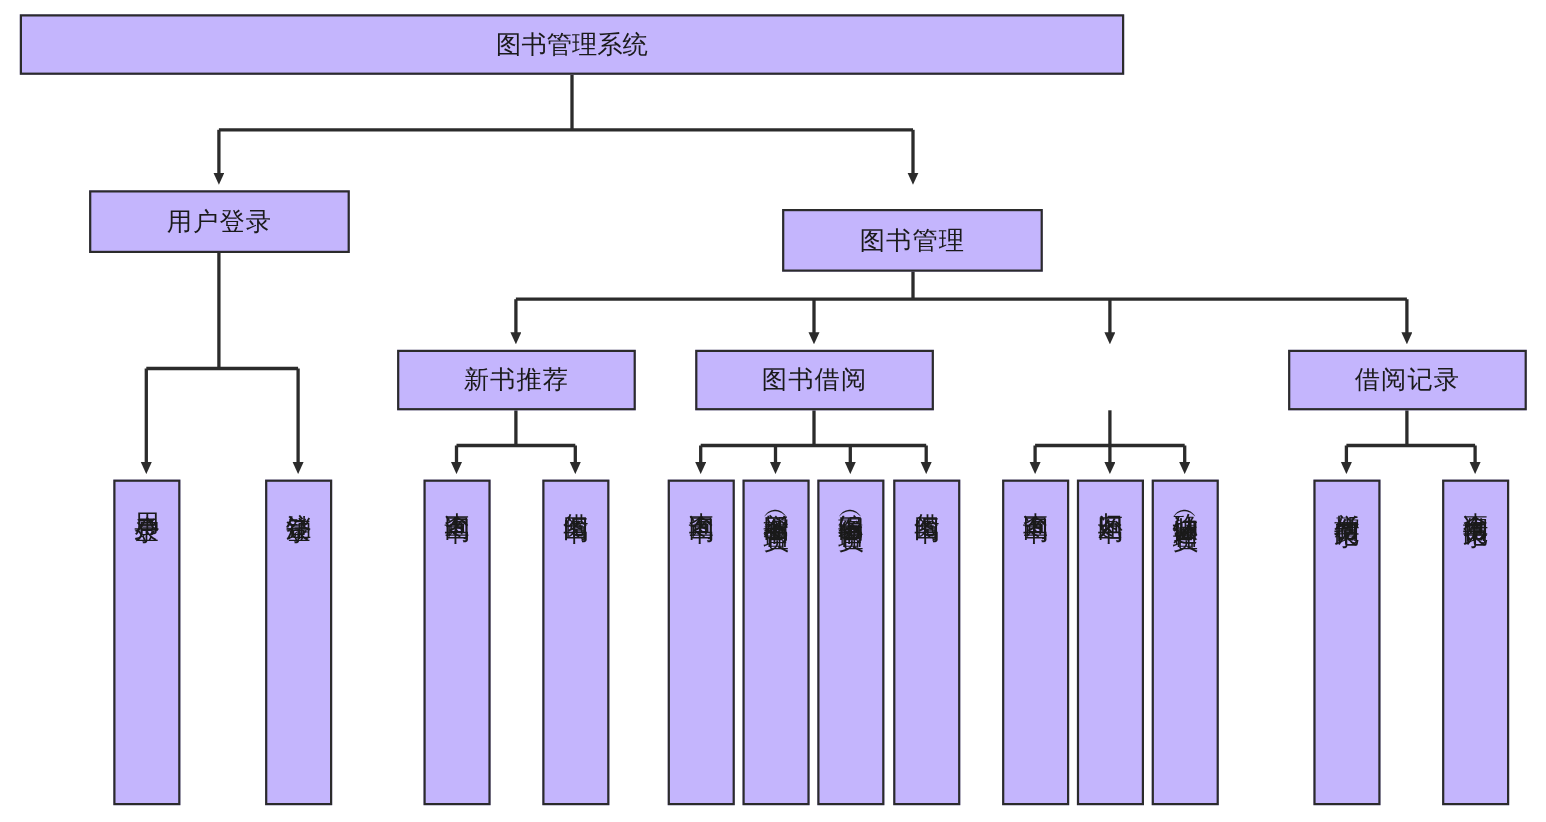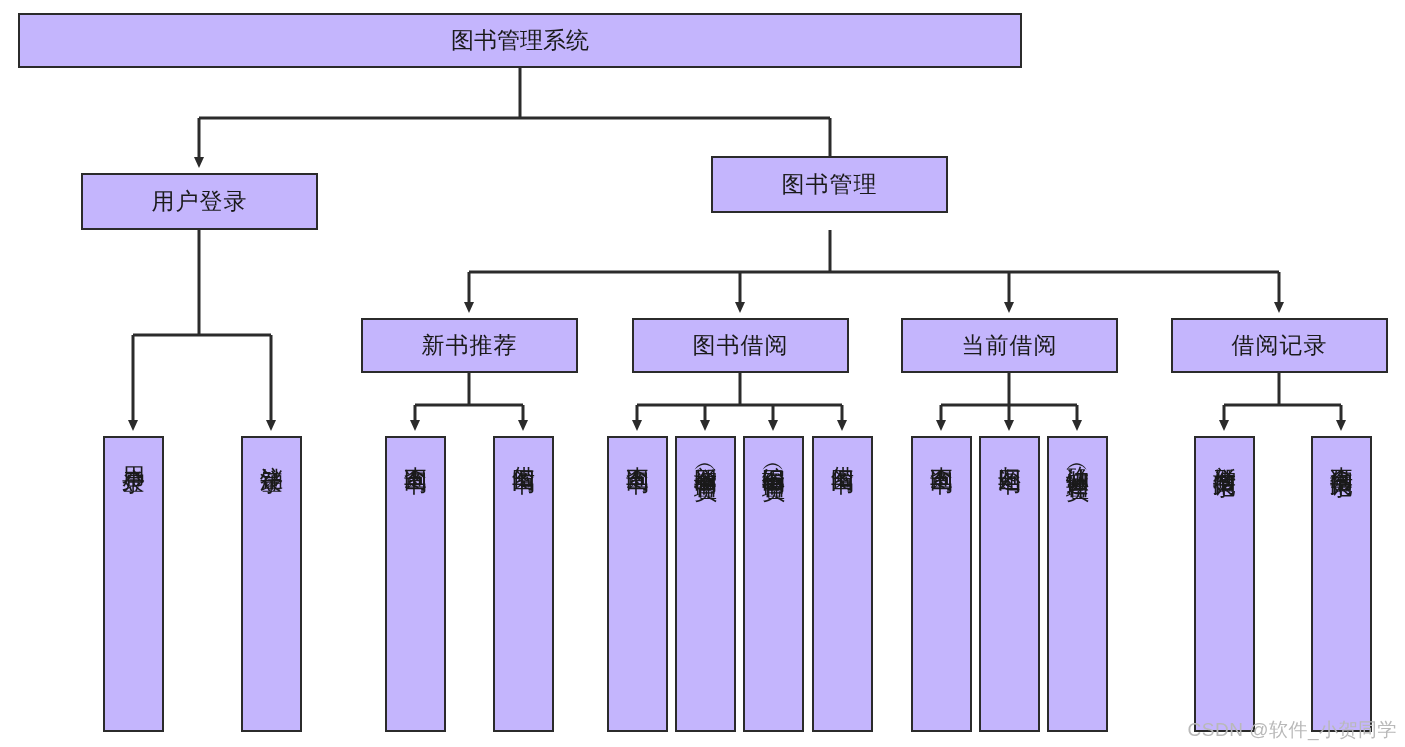--- a/index.html
+++ b/index.html
@@ -121,32 +121,29 @@
     </g>
   </svg>
 
   <div class="node root" style="left:18px; top:13px; width:1004px; height:55px;">
     <span>图书管理系统</span>
   </div>
 
   <div class="node h" style="left:81px; top:173px; width:237px; height:57px;">
     <span>用户登录</span>
   </div>
-  <div class="node h" style="left:711px; top:156px; width:237px; height:57px;">
+  <div class="node h" style="left:711px; top:190px; width:237px; height:57px;">
     <span>图书管理</span>
   </div>
 
   <div class="node h" style="left:632px; top:318px; width:217px; height:55px;">
     <span>图书借阅</span>
   </div>
   <div class="node h" style="left:361px; top:318px; width:217px; height:55px;">
     <span>新书推荐</span>
-  </div>
-  <div class="node h" style="left:901px; top:318px; width:217px; height:55px;">
-    <span>当前借阅</span>
   </div>
   <div class="node h" style="left:1171px; top:318px; width:217px; height:55px;text-align:center;">
     <span>借阅记录</span>
   </div>
 
   <div class="node leaf" style="left:103px; top:436px; width:61px; height:296px;">
     <span class="vtext">用户登录</span>
   </div>
   <div class="node leaf" style="left:241px; top:436px; width:61px; height:296px;">
     <span class="vtext">注销登录</span>
@@ -182,15 +179,14 @@
     <span class="vtext">确认归还（管理员）</span>
   </div>
 
   <div class="node leaf" style="left:1194px; top:436px; width:61px; height:296px;">
     <span class="vtext">新增借阅记录</span>
   </div>
   <div class="node leaf" style="left:1311px; top:436px; width:61px; height:296px;">
     <span class="vtext">查询借阅记录</span>
   </div>
 
-  <div class="watermark">CSDN @软件_小贺同学</div>
 
 </div>
 
 </body></html>

